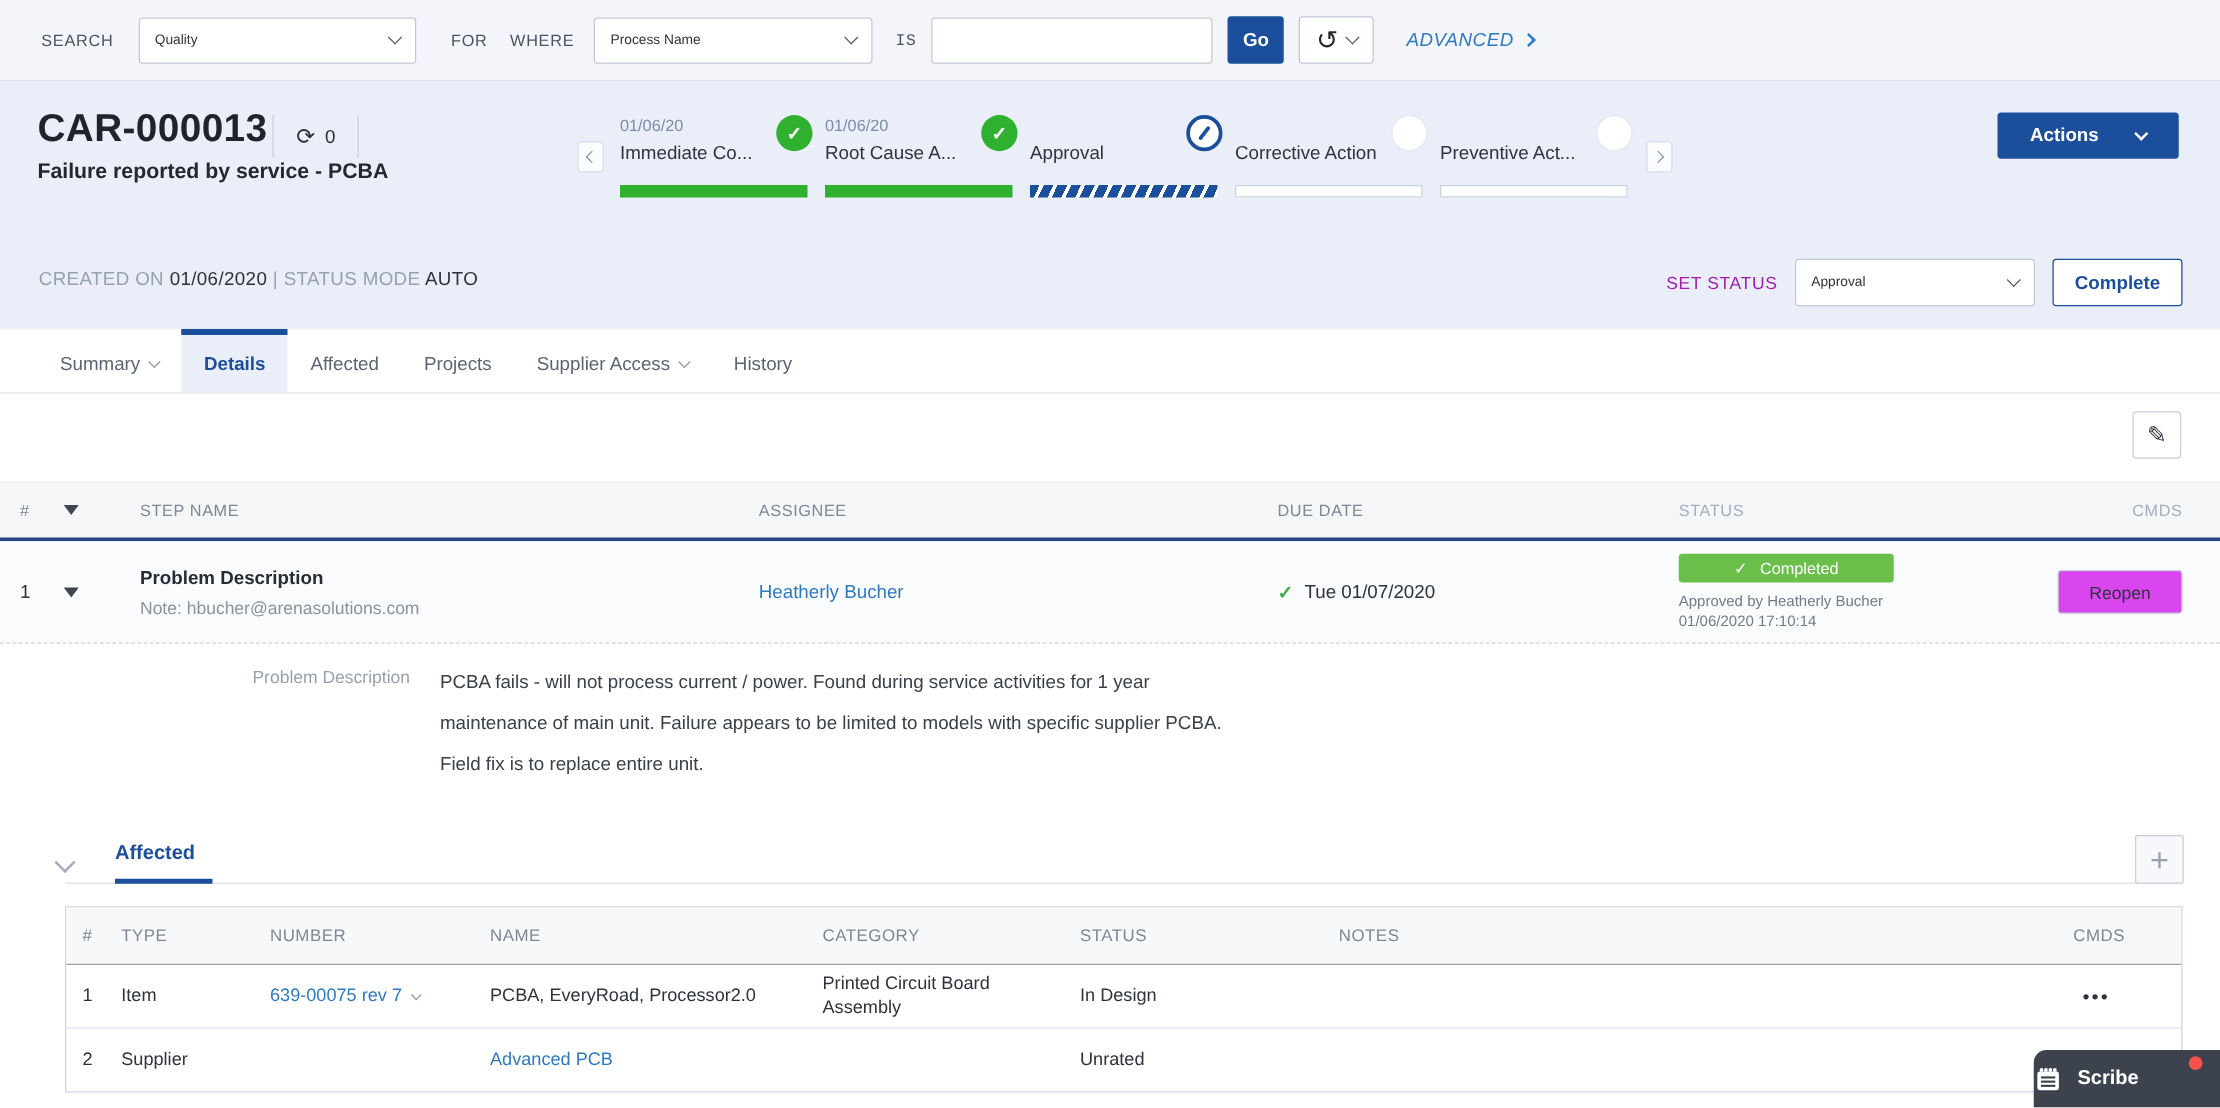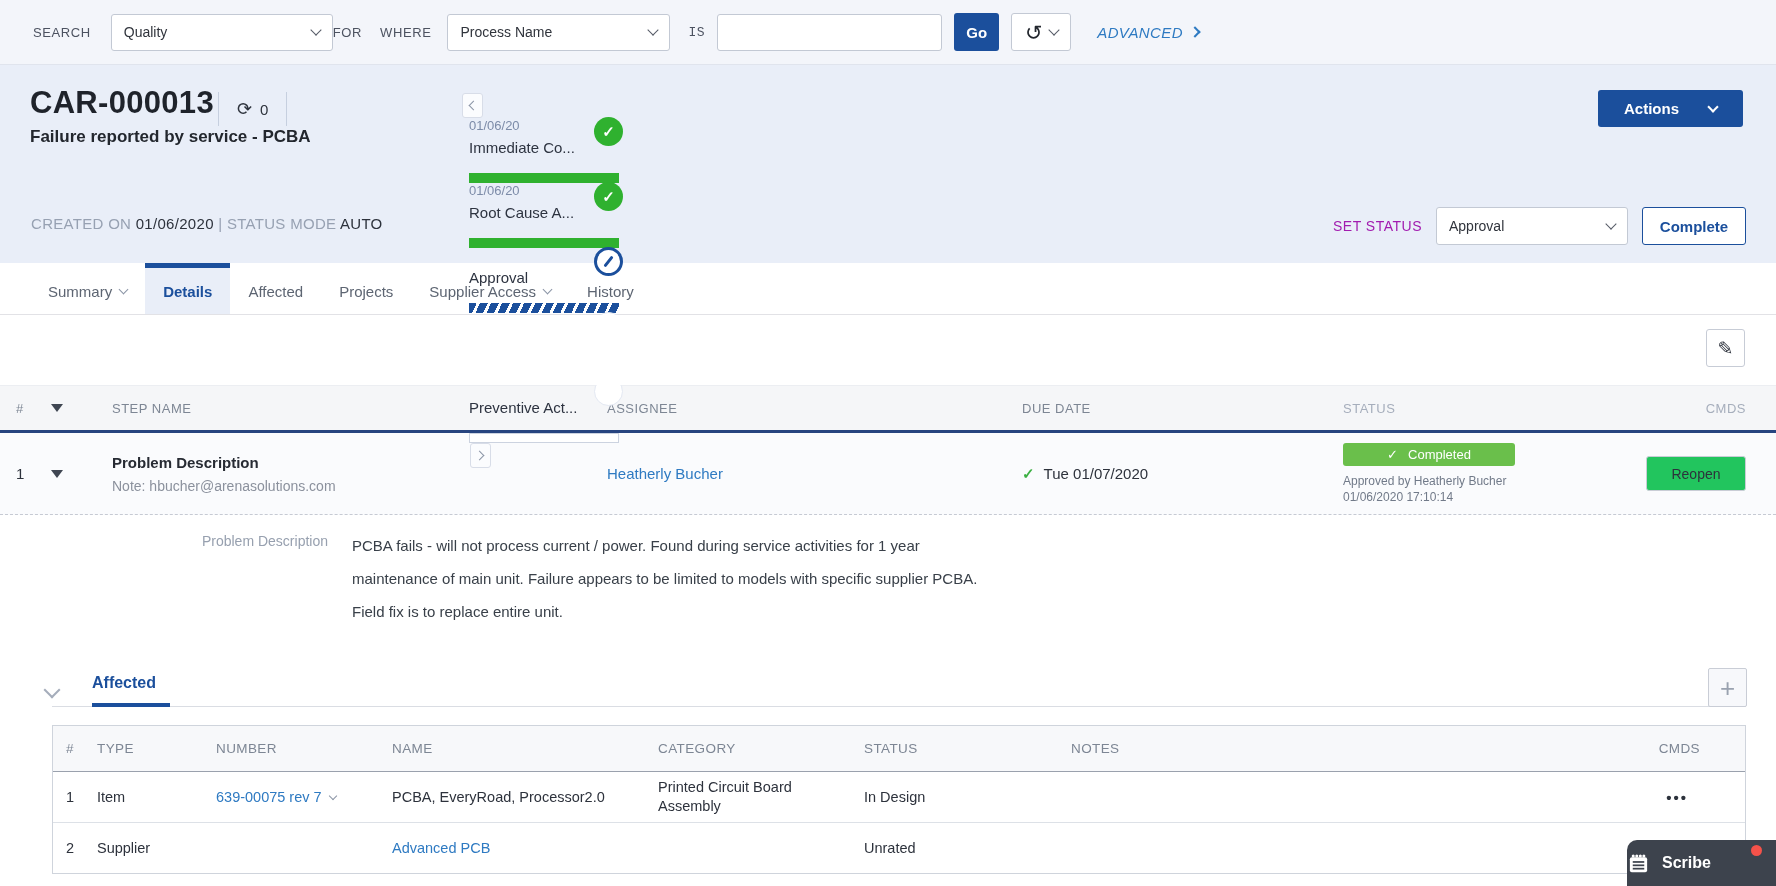--- a/index.html
+++ b/index.html
@@ -7,21 +7,21 @@
   body {
     font-family: "Liberation Sans", sans-serif;
     background:#fff; color:#2d323c; position:relative; overflow:hidden;
   }
   
   .search-bar { height:65px; background:#f3f5fa; border-bottom:1px solid #e0e4ed;
     display:flex; align-items:center; padding-left:33px; }
   .sb-label { font-size:13px; color:#4c5260; letter-spacing:.6px; flex:none; }
   .select { height:37px; background:#fff; border:1px solid #c3c9d4; border-radius:3px;
     display:flex; align-items:center; justify-content:space-between; padding:0 12px;
-    font-size:14px; color:#30343c; cursor:pointer; flex:none; }
+    font-size:11px; color:#30343c; cursor:pointer; flex:none; }
   .chev { width:8px; height:8px; border-right:1.6px solid #555b66; border-bottom:1.6px solid #555b66;
     transform:rotate(45deg); margin-top:-4px; flex:none; }
   .text-input { height:37px; width:225px; border:1px solid #c3c9d4; border-radius:3px; background:#fff;
     font:15px "Liberation Sans", sans-serif; padding:0 10px; color:#30343c; }
   .go-btn { width:45px; height:38px; background:#1b4f9c; color:#fff; font-weight:bold; font-size:15px;
     border:none; border-radius:3px; cursor:pointer; }
   .history-btn { width:60px; height:38px; background:#fff; border:1px solid #c3c9d4; border-radius:3px;
     display:flex; align-items:center; justify-content:center; gap:7px; cursor:pointer; }
   .history-glyph { font-size:21px; color:#23272e; line-height:1; }
   .advanced-link { color:#2e7ac2; font-size:15px; letter-spacing:.4px; display:flex; align-items:center;
@@ -30,21 +30,21 @@
     transform:rotate(45deg); }
   
   .header { height:198px; background:#e9eef8; position:relative; }
   .hdr-number { position:absolute; left:30px; top:20px; font-size:31px; font-weight:bold; color:#1f232b; letter-spacing:.3px; }
   .rev-group { position:absolute; left:218px; top:27px; height:34px; display:flex; align-items:center; gap:8px;
     padding:0 18px; border-left:1px solid #c6cfdf; border-right:1px solid #c6cfdf; cursor:pointer; }
   .rev-glyph { font-size:18px; color:#2d323c; }
   .rev-count { font-size:15px; color:#2d323c; }
   .hdr-title { position:absolute; left:30px; top:62px; font-size:17px; font-weight:bold; color:#23272e; }
   
-  .stepper { position:absolute; left:462px; top:28px; display:flex; align-items:flex-start;flex-direction:column; }
+  .stepper { position:absolute; left:462px; top:28px; display:flex; align-items:center; }
   .step-nav { width:21px; height:25px; background:#fbfcfe; border:1px solid #d8dde8; border-radius:3px;
     display:flex; align-items:center; justify-content:center; cursor:pointer; flex:none; }
   .nav-chev-l { width:7px; height:7px; border-left:1.6px solid #8b95a6; border-bottom:1.6px solid #8b95a6; transform:rotate(45deg); margin-left:2px;}
   .nav-chev-r { width:7px; height:7px; border-right:1.6px solid #8b95a6; border-top:1.6px solid #8b95a6; transform:rotate(45deg); margin-right:2px;}
   .step { width:150px; margin:0 7px; display:flex; flex-direction:column; }
   .step-top { position:relative; height:50px; }
   .step-date { font-size:13px; color:#7c8ba8; height:17px; }
   .step-label { font-size:15px; color:#2d3340; margin-top:4px; white-space:nowrap; }
   .step-circle { position:absolute; right:-4px; top:-1px; width:29px; height:29px; border-radius:50%;
     display:flex; align-items:center; justify-content:center; }
@@ -93,21 +93,21 @@
   .step-row { min-height:82px; background:#fafbfd; border-bottom:1px dashed #c6cad3; }
   .cell-num { font-size:15px; color:#2d323c; }
   .step-name { font-size:15px; font-weight:bold; color:#272b33; margin-bottom:7px; }
   .step-note { font-size:14px; color:#8b919d; }
   .link { color:#2e7ac2; cursor:pointer; text-decoration:none; font-size:15px; }
   .due-cell { display:flex; align-items:center; gap:9px; font-size:15px; color:#2d323c; }
   .check-green { color:#3cb043; font-weight:bold; font-size:15px; }
   .badge { width:172px; height:23px; background:#6abf4b; border-radius:3px; color:#fff; font-size:13px;
     display:flex; align-items:center; justify-content:center; gap:10px; }
   .approved-line { font-size:12px; color:#717a89; margin-top:8px; }
-  .reopen-btn { width:100px; height:35px; background:#22c55e; border:1px solid #c9cdd6; border-radius:3px;
+  .reopen-btn { width:100px; height:35px; background:#d946ef; border:1px solid #c9cdd6; border-radius:3px;
     font-size:14px; color:#2d323c; cursor:pointer; justify-self:end; }
   
   .detail-block { display:flex; padding:14px 0 24px 0; background:#fff; }
   .detail-label { width:328px; flex:none; text-align:right; font-size:14px; color:#97a0af; padding-top:4px; }
   .detail-text { margin-left:24px; width:640px; font-size:15px; color:#394049; line-height:33px; }
   
   .affected-head { position:relative; padding-top:22px; }
   .collapse-caret { position:absolute; left:46px; top:32px; width:12px; height:12px;
     border-right:2px solid #a5adbb; border-bottom:2px solid #a5adbb; transform:rotate(45deg); cursor:pointer; }
   .affected-title-row { margin:0 30px 0 52px; border-bottom:1px solid #dadde3; padding-left:40px; }
@@ -141,21 +141,21 @@
 </style>
 </head>
 <body>
 
 <div class="search-bar">
   <span class="sb-label">SEARCH</span>
   <div class="select" style="width:222px; margin-left:20px;">
     <span>Quality</span>
     <span class="chev"></span>
   </div>
-  <span class="sb-label" style="margin-left:0;text-align:right;">FOR</span>
+  <span class="sb-label" style="margin-left:28px;text-align:right;">FOR</span>
   <span class="sb-label" style="margin-left:18px;">WHERE</span>
   <div class="select" style="width:223px; margin-left:16px;">
     <span>Process Name</span>
     <span class="chev"></span>
   </div>
   <span class="sb-label" style="margin-left:18px;font-family:Liberation Mono, monospace;">IS</span>
   <input class="text-input" style="margin-left: 12px;" value="">
   <button class="go-btn" style="margin-left:12px;">Go</button>
   <div class="history-btn" style="margin-left:12px;">
     <span class="history-glyph">↺</span>

